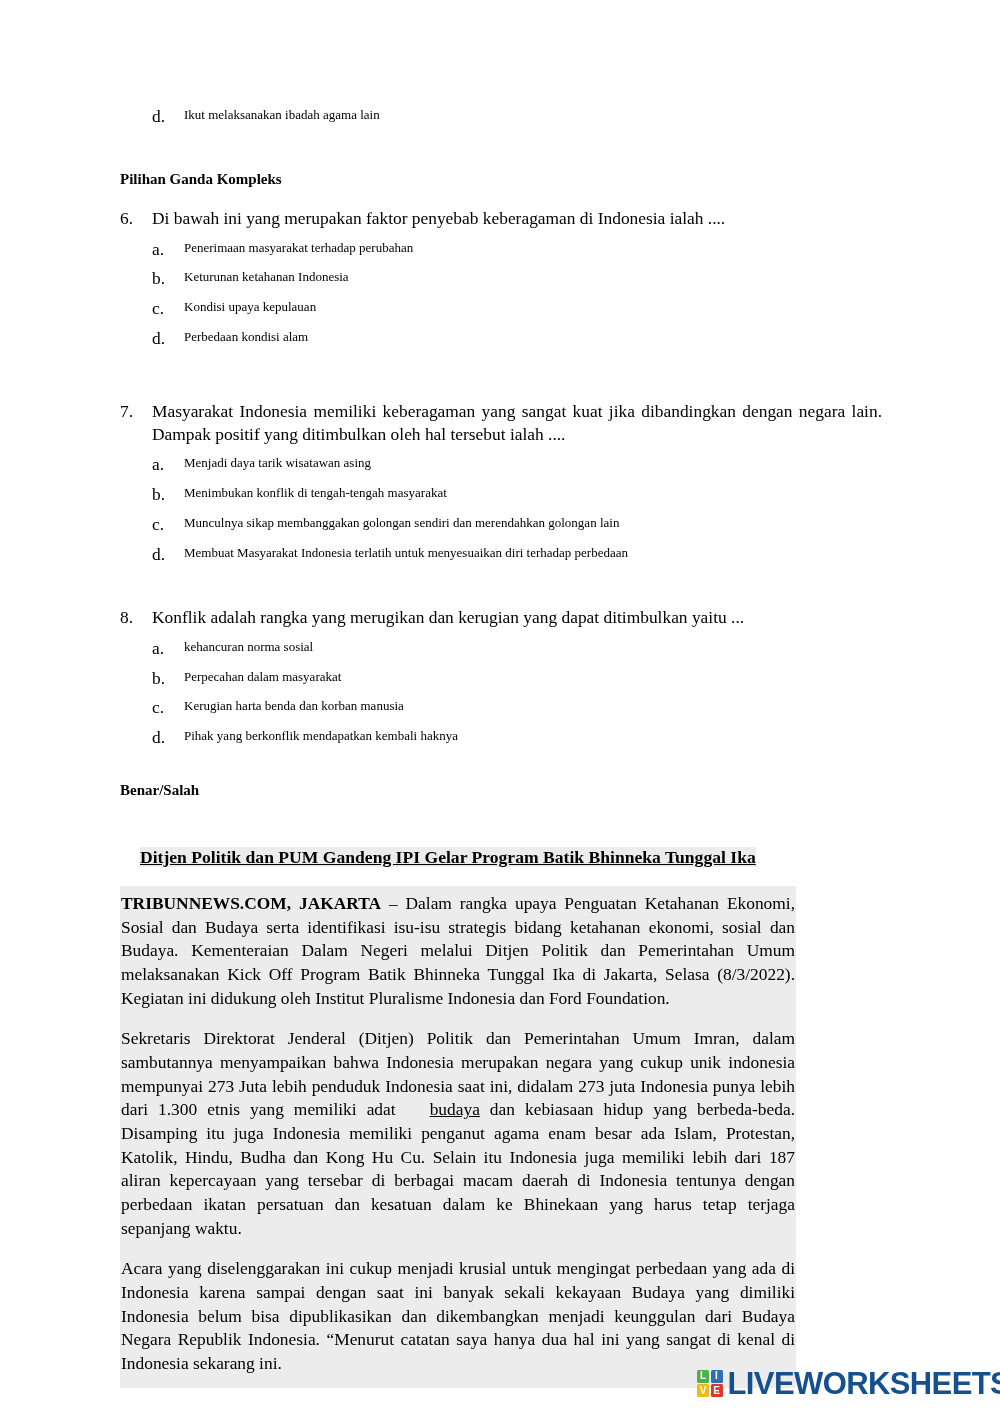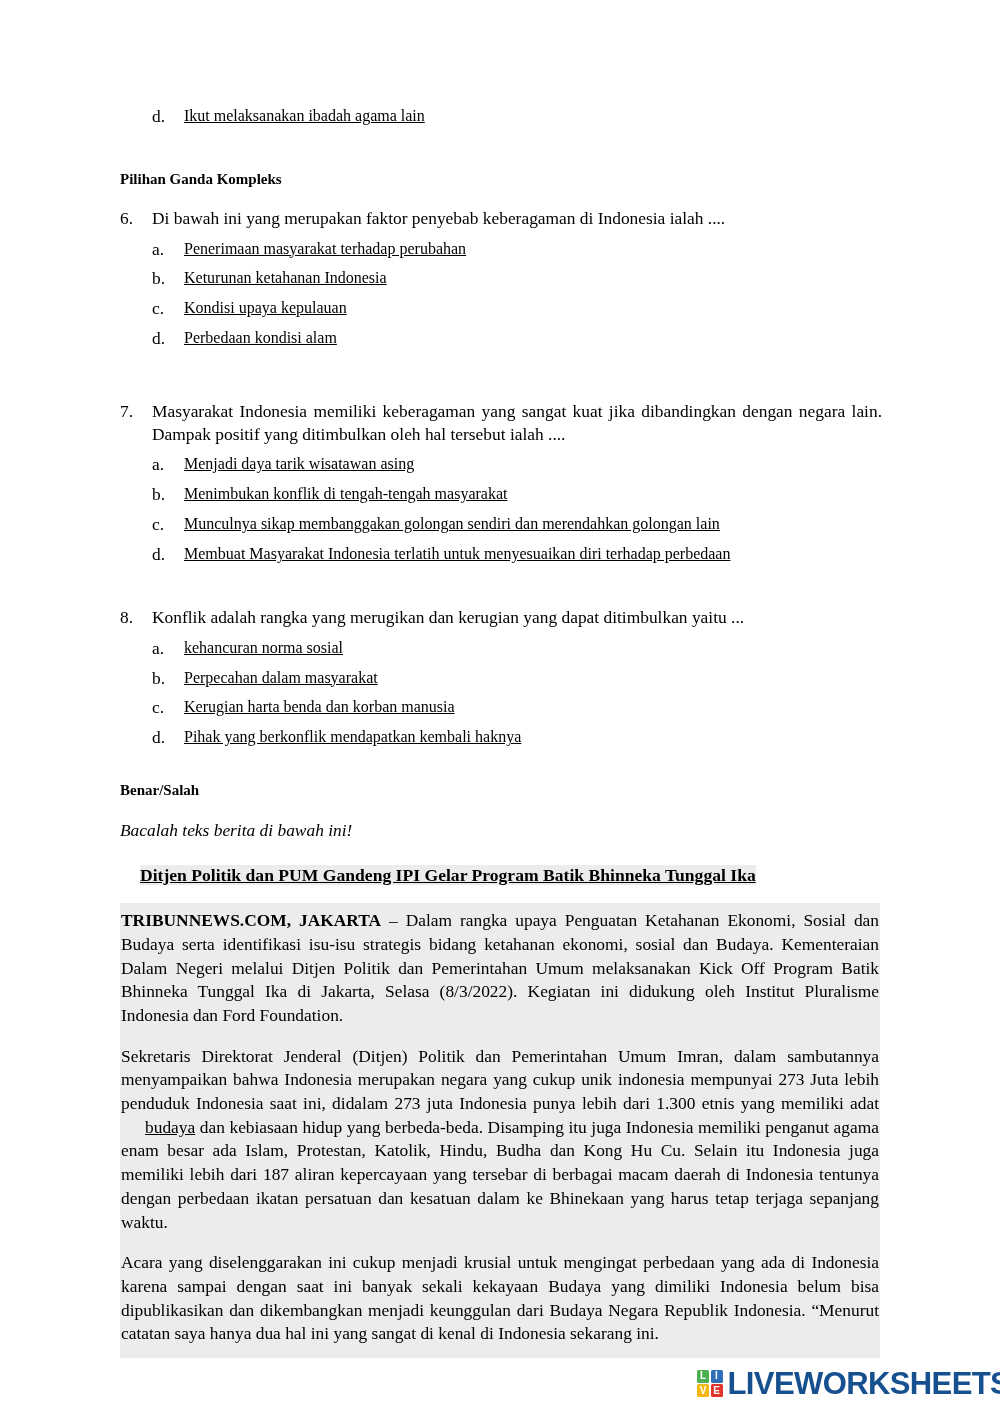--- a/index.html
+++ b/index.html
@@ -41,22 +41,21 @@
   }
   .opt-letter {
     width: 32px;
     flex: 0 0 32px;
     padding-left: 32px;
     box-sizing: content-box;
     font-size: 17.4px;
   }
   .opt-text {
     flex: 1 1 auto;
-    font-size: 16px;
-    text-decoration: underline;
+    font-size: 13px;
   }
 
   
   .q-row {
     display: flex;
     align-items: flex-start;
     font-size: 17.4px;
     line-height: 1.30;
     margin-bottom: 11px;
   }
@@ -102,21 +101,21 @@
   }
   .news-headline-wrap {
     line-height: 1.4;
     padding-left: 20px;
   }
 
   .news-body {
     background: #ececec;
     padding: 6px 1px 8px 1px;
     margin-top: 16px;
-    width: 760px;
+    width: 676px;
     box-sizing: border-box;
   }
   .news-para {
     font-size: 17.4px;
     line-height: 1.36;
     text-align: justify;
     text-justify: inter-word;
     margin: 0 0 17px 0;
   }
   .news-para:last-child { margin-bottom: 4px; }
@@ -248,21 +247,20 @@
       <span class="opt-letter">d.</span>
       <span class="opt-text">Pihak yang berkonflik mendapatkan kembali haknya</span>
     </div>
 
     <div class="sp-24"></div>
 
     <div class="section-head">Benar/Salah</div>
 
     <div class="sp-24"></div>
 
-    <div class="italic-line">Bacalah teks berita di bawah ini!</div>
 
     <div class="sp-24"></div>
 
     <div class="news-headline-wrap">
       <span class="news-headline">Ditjen Politik dan PUM Gandeng IPI Gelar Program Batik Bhinneka Tunggal Ika</span>
     </div>
 
     <div class="news-body">
       <p class="news-para"><span class="news-lead">TRIBUNNEWS.COM, JAKARTA</span><span> – Dalam rangka upaya Penguatan Ketahanan Ekonomi, Sosial dan Budaya serta identifikasi isu-isu strategis bidang ketahanan ekonomi, sosial dan Budaya. Kementeraian Dalam Negeri melalui Ditjen Politik dan Pemerintahan Umum melaksanakan Kick Off Program Batik Bhinneka Tunggal Ika di Jakarta, Selasa (8/3/2022). Kegiatan ini didukung oleh Institut Pluralisme Indonesia dan Ford Foundation.</span></p>
 

